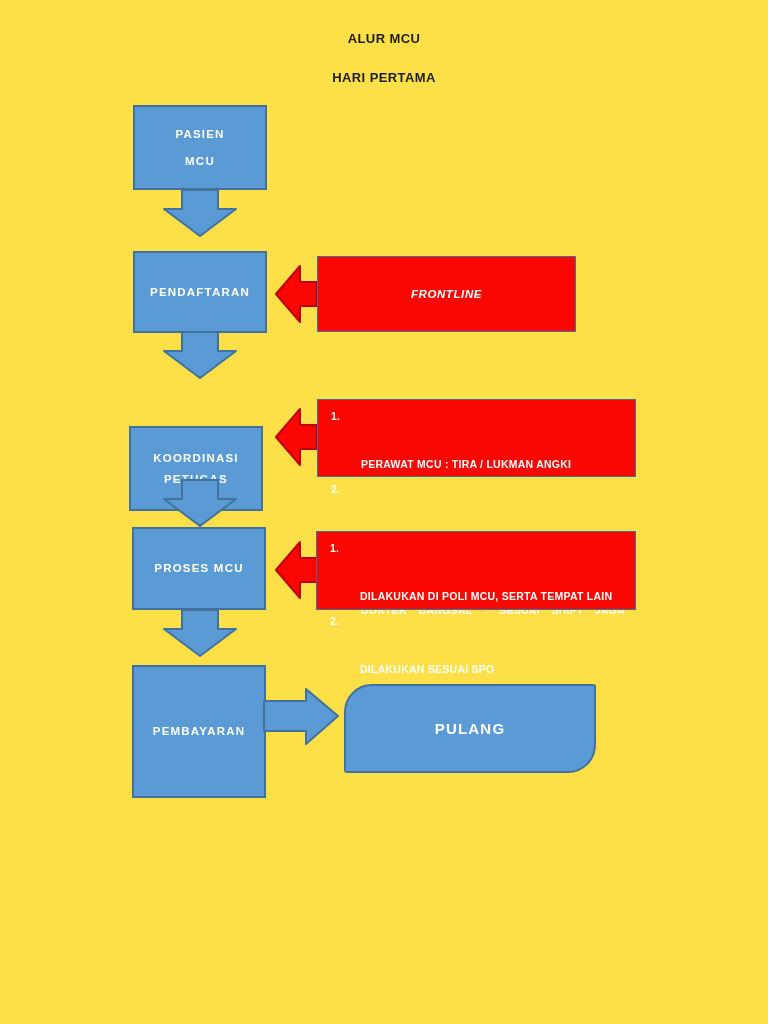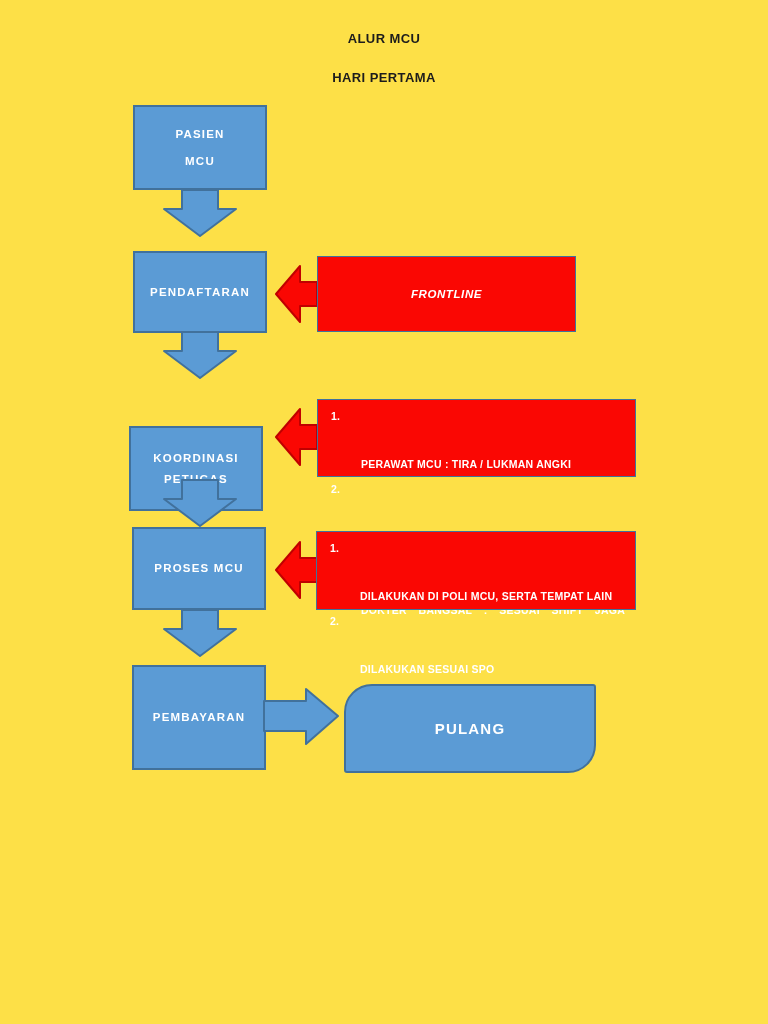--- a/index.html
+++ b/index.html
@@ -86,21 +86,21 @@
 
   <div class="bluebox tight" style="left:129px;top:395px;width:134px;height:85px;margin-top:31px;">
     <span class="bl">KOORDINASI</span>
     <span class="bl">PETUGAS</span>
   </div>
 
   <div class="bluebox" style="left:132px;top:527px;width:134px;height:83px;">
     <span class="bl">PROSES MCU</span>
   </div>
 
-  <div class="bluebox" style="left:132px;top:665px;width:134px;height:105px;">
+  <div class="bluebox" style="left:132px;top:665px;width:134px;height:133px;">
     <span class="bl">PEMBAYARAN</span>
   </div>
 
   <span class="arrow" style="left:163px;top:189px;width:74px;height:48px;">
     <svg viewBox="0 0 74 48">
         <polygon points="19,1 55,1 55,20 73,20 37,47 1,20 19,20" fill="var(--blue-fill)" stroke="var(--blue-border)" stroke-width="2" stroke-linejoin="round"></polygon>
       </svg>
   </span>
   <span class="arrow" style="left:163px;top:331px;width:74px;height:48px;">
     <svg viewBox="0 0 74 48">

